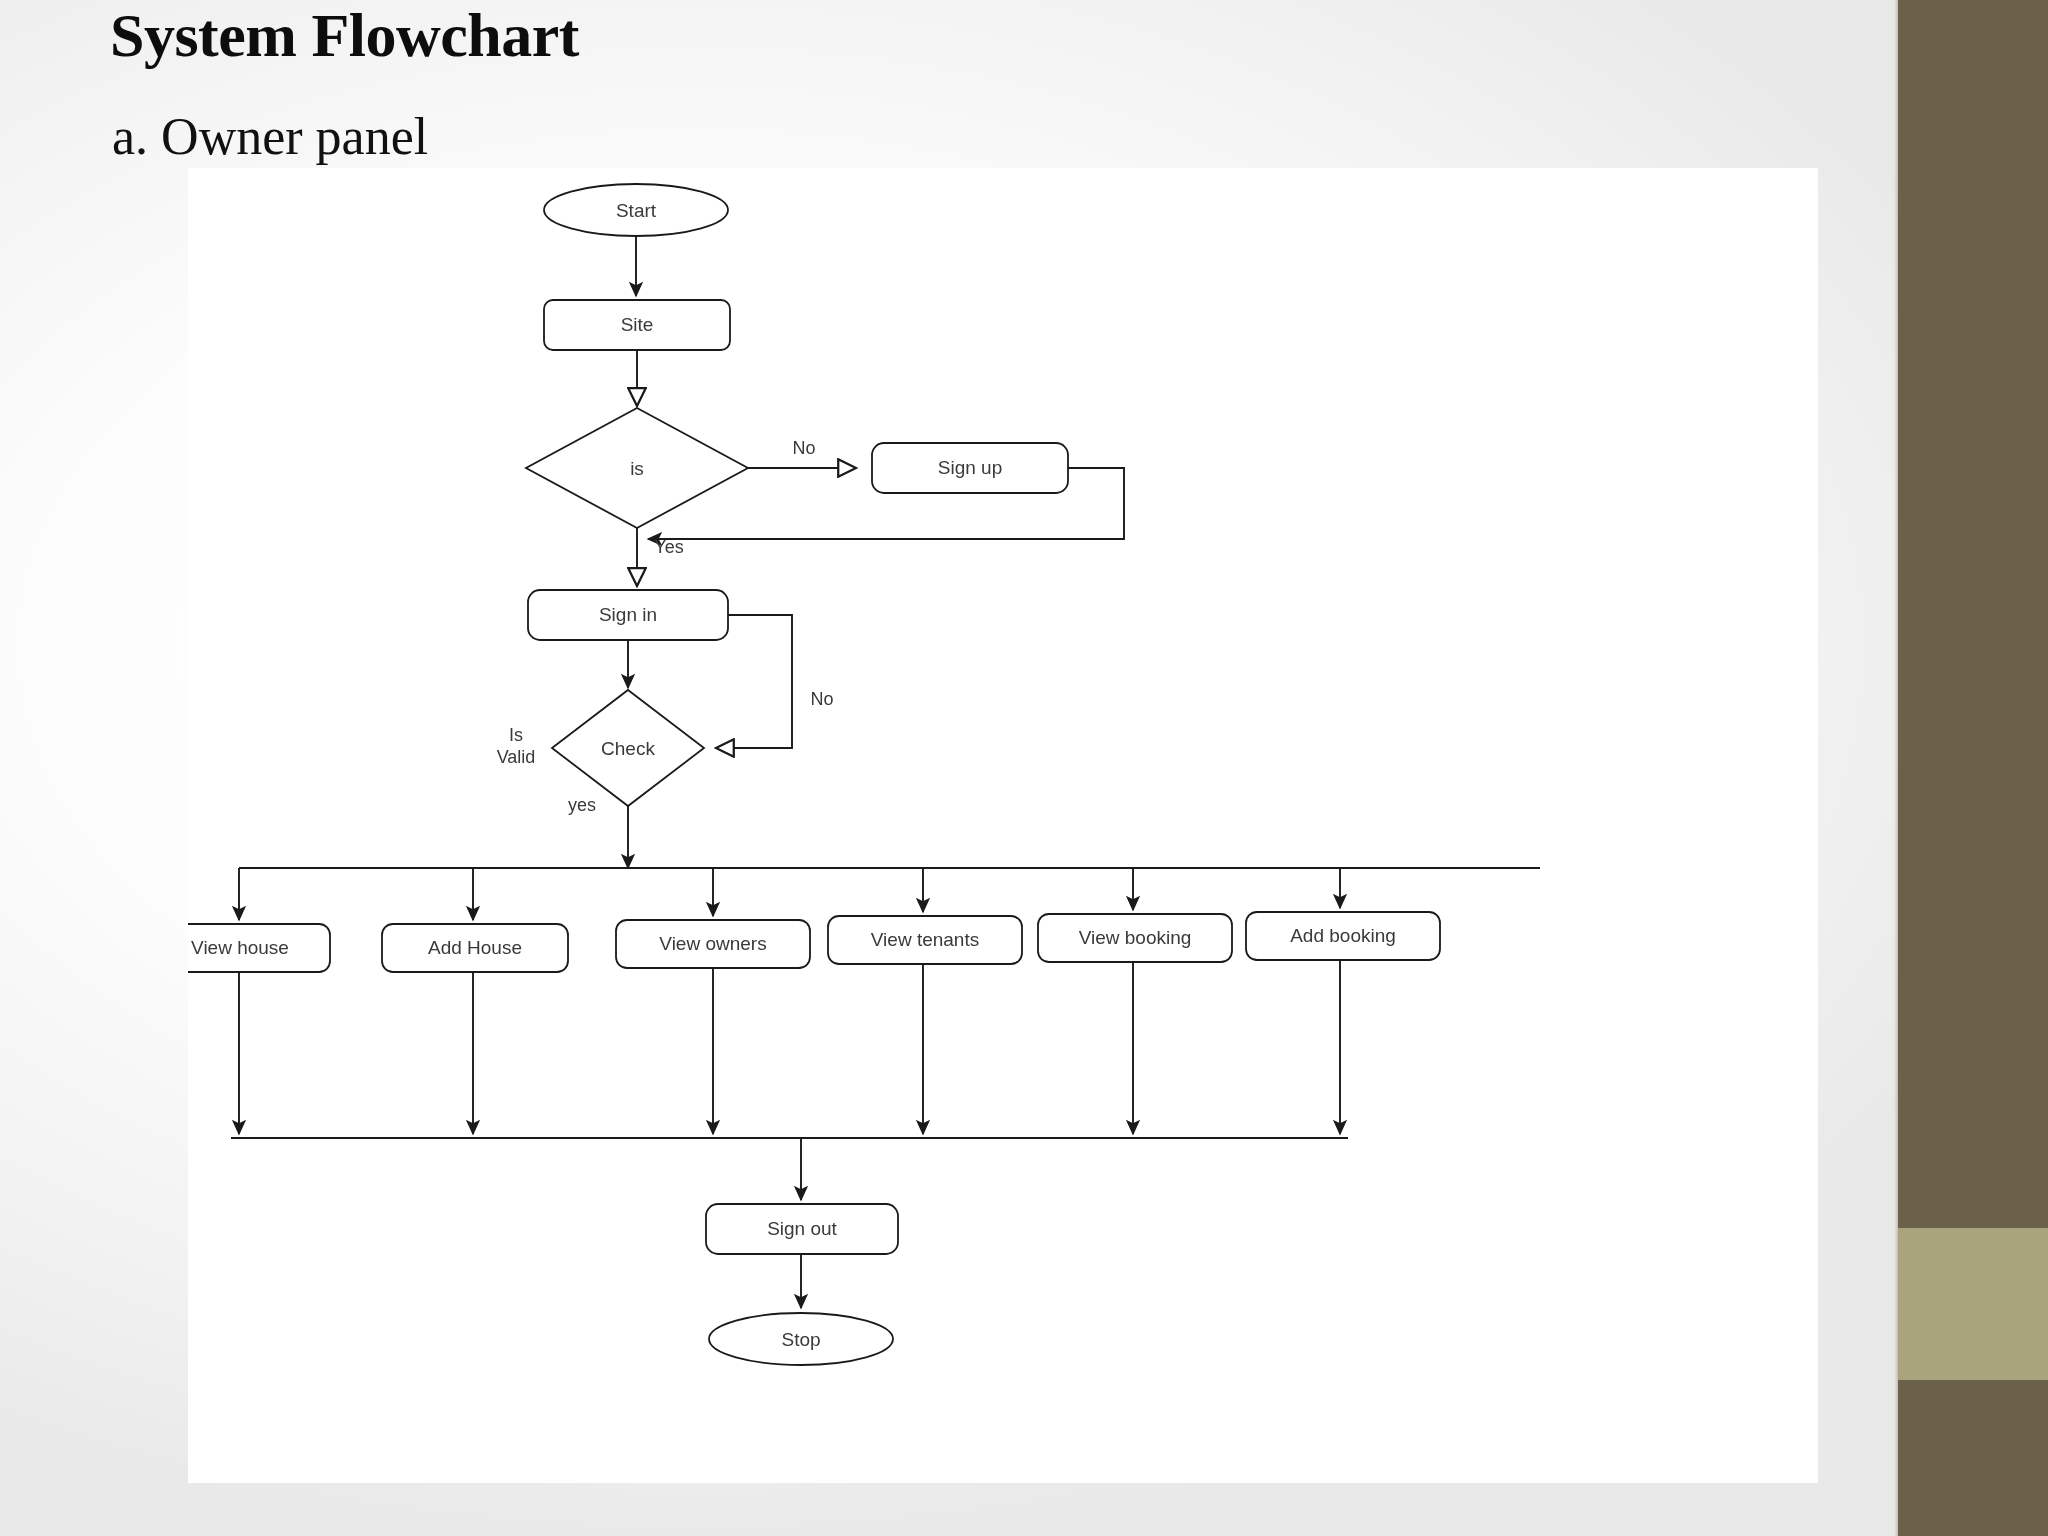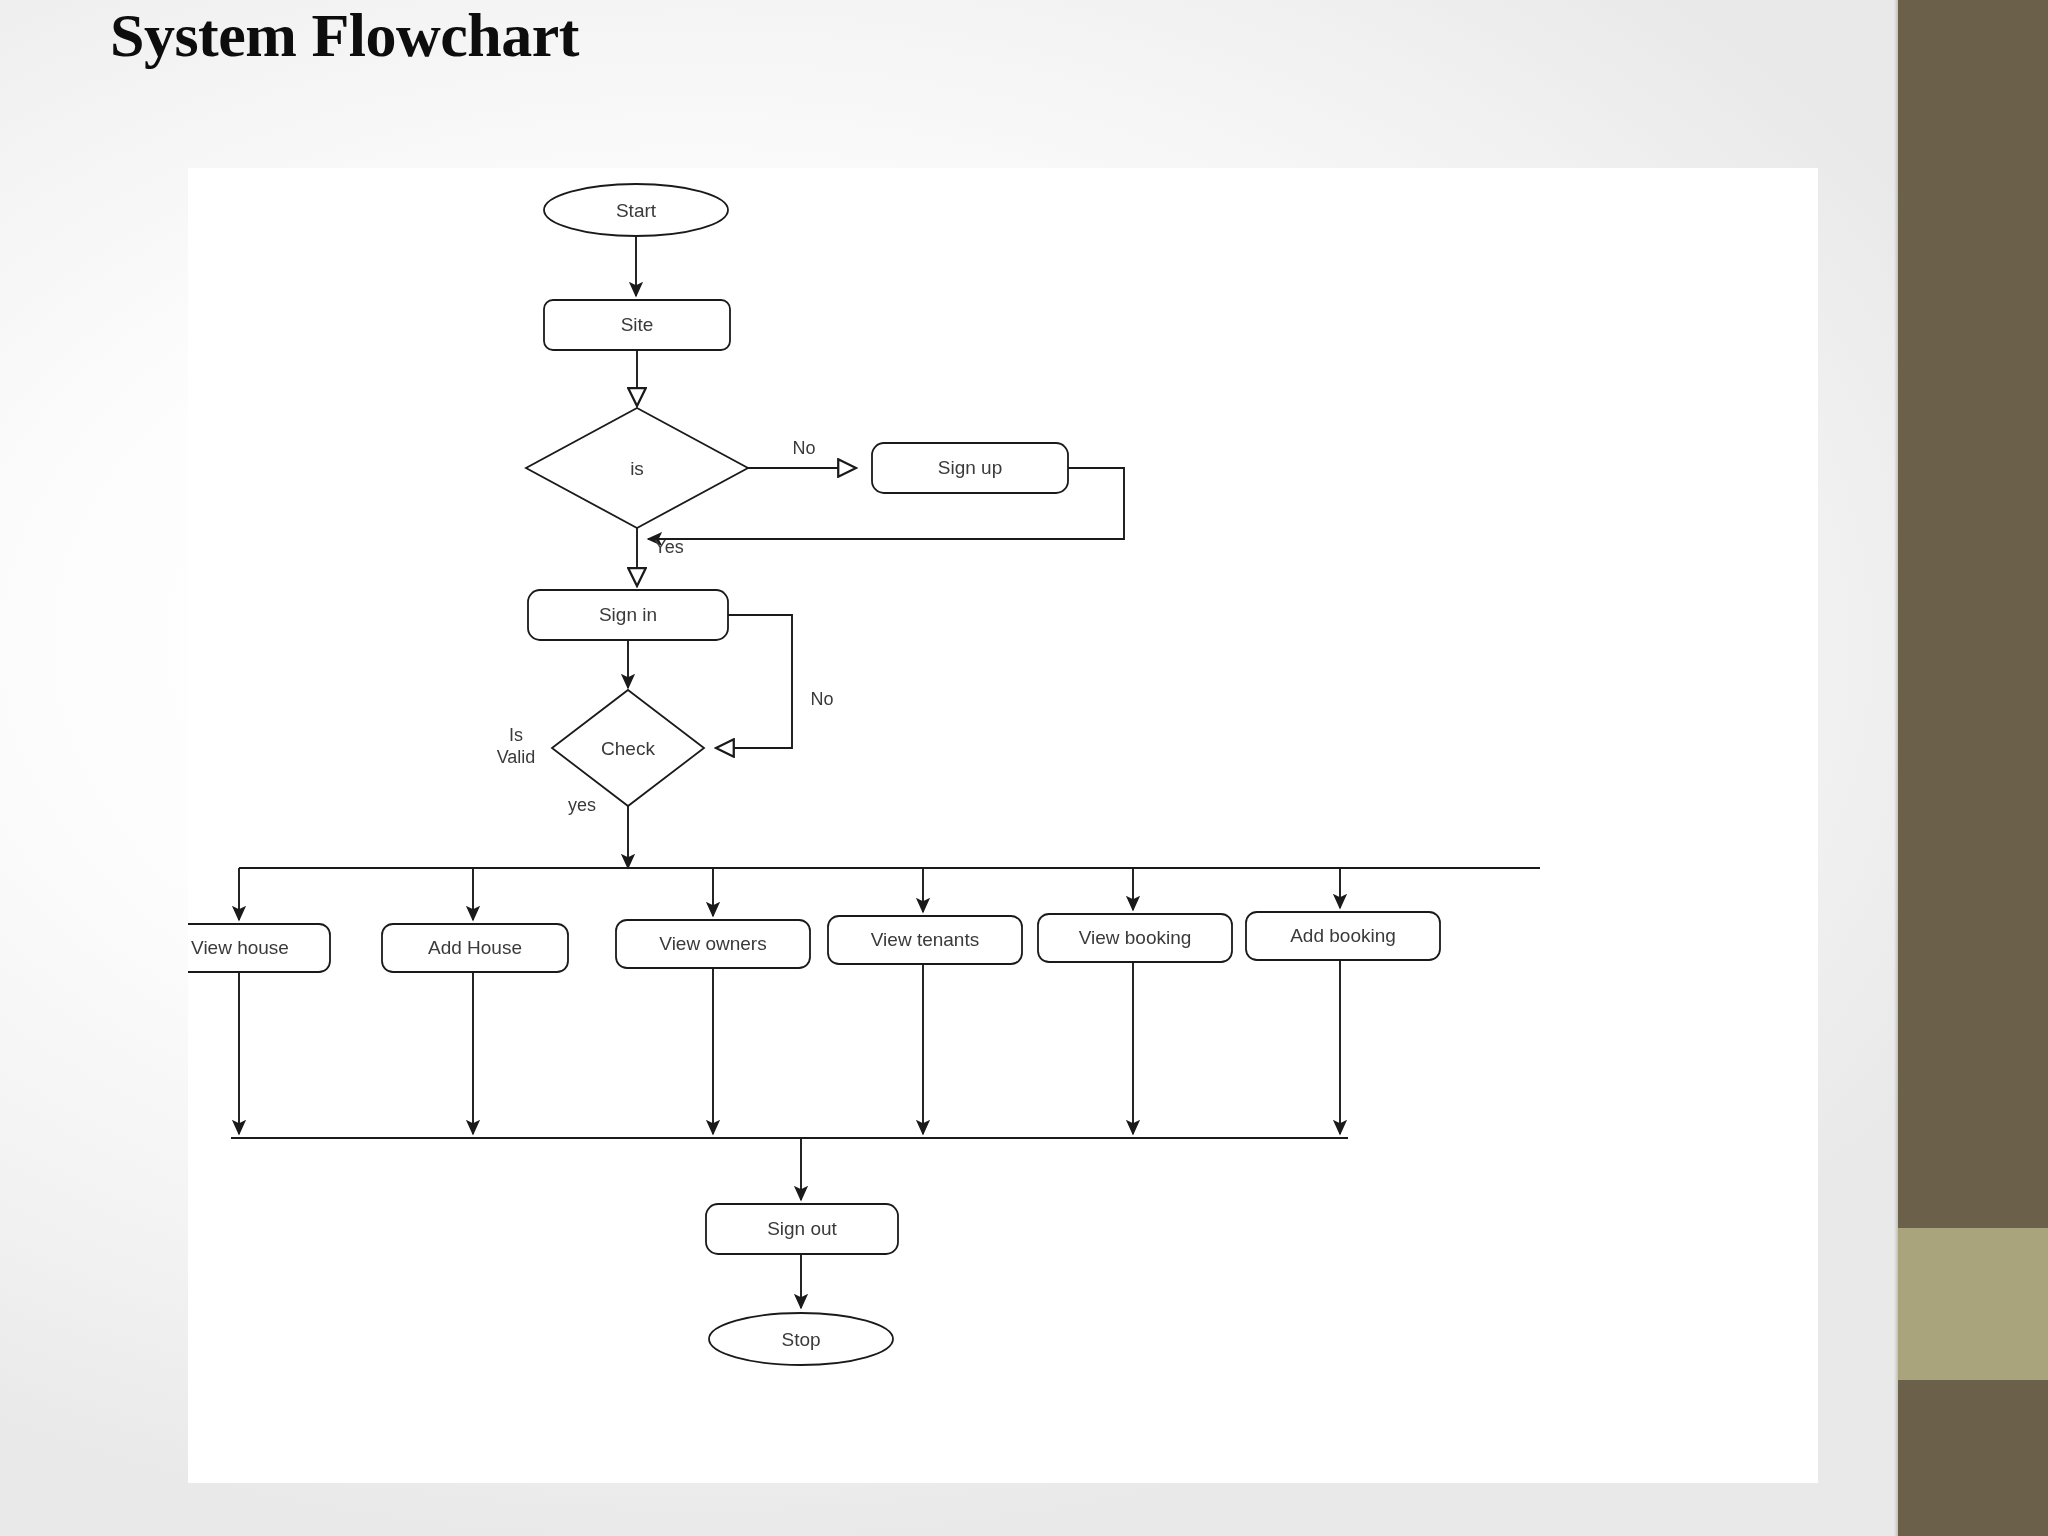--- a/index.html
+++ b/index.html
@@ -104,20 +104,21 @@
 <body>
 
 <div id="slide">
 
   <div class="side-strip">
     <div class="edge-left"></div>
     <div class="band b1"></div>
   </div>
 
   <div class="title">System Flowchart</div>
+  <div class="subtitle">a. Owner panel</div>
 
   <div class="chart-card">
     <svg viewBox="0 0 1630 1315" xmlns="http://www.w3.org/2000/svg">
 
       <defs>
         <marker id="arrowFilled" viewBox="0 0 12 12" refX="10" refY="6" markerWidth="9" markerHeight="9" orient="auto-start-reverse">
           <path d="M 0 1 L 11 6 L 0 11 L 2.5 6 z" fill="#1a1a1a"></path>
         </marker>
         <marker id="arrowOpen" viewBox="0 0 12 12" refX="11" refY="6" markerWidth="11" markerHeight="11" orient="auto-start-reverse">
           <path d="M 0.8 1 L 11 6 L 0.8 11 z" fill="#ffffff" stroke="#1a1a1a" stroke-width="1.3"></path>

